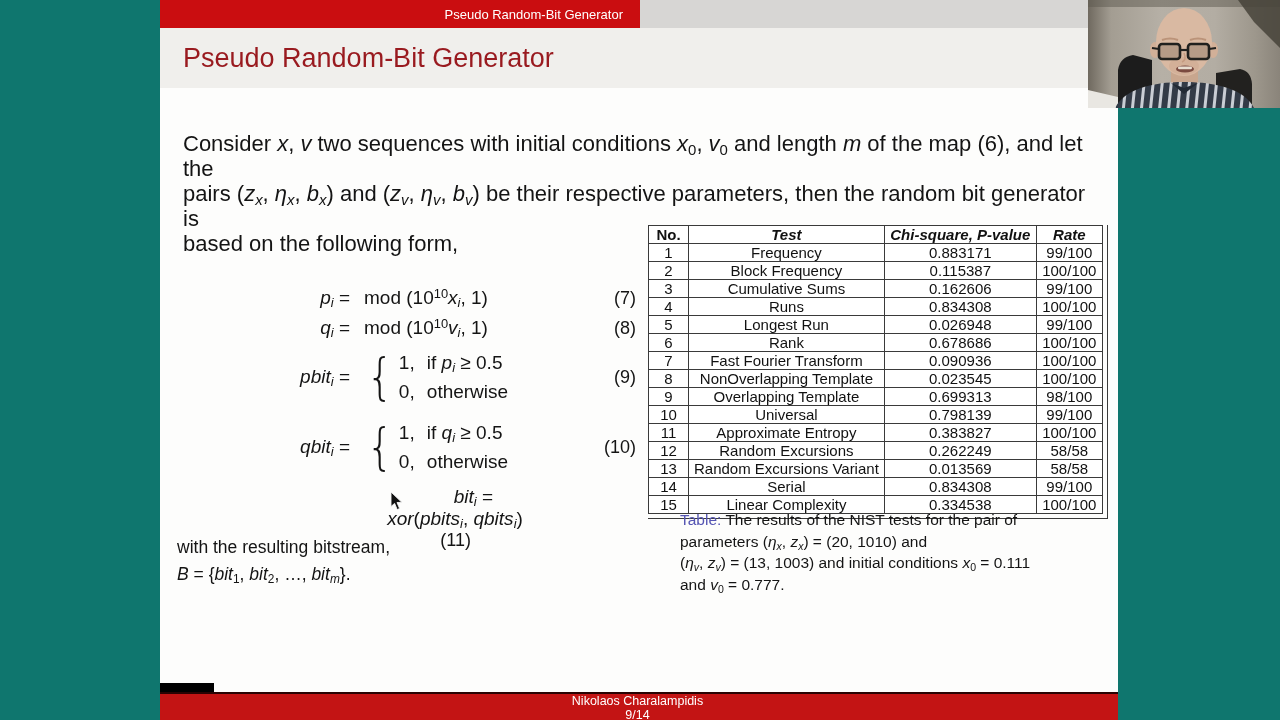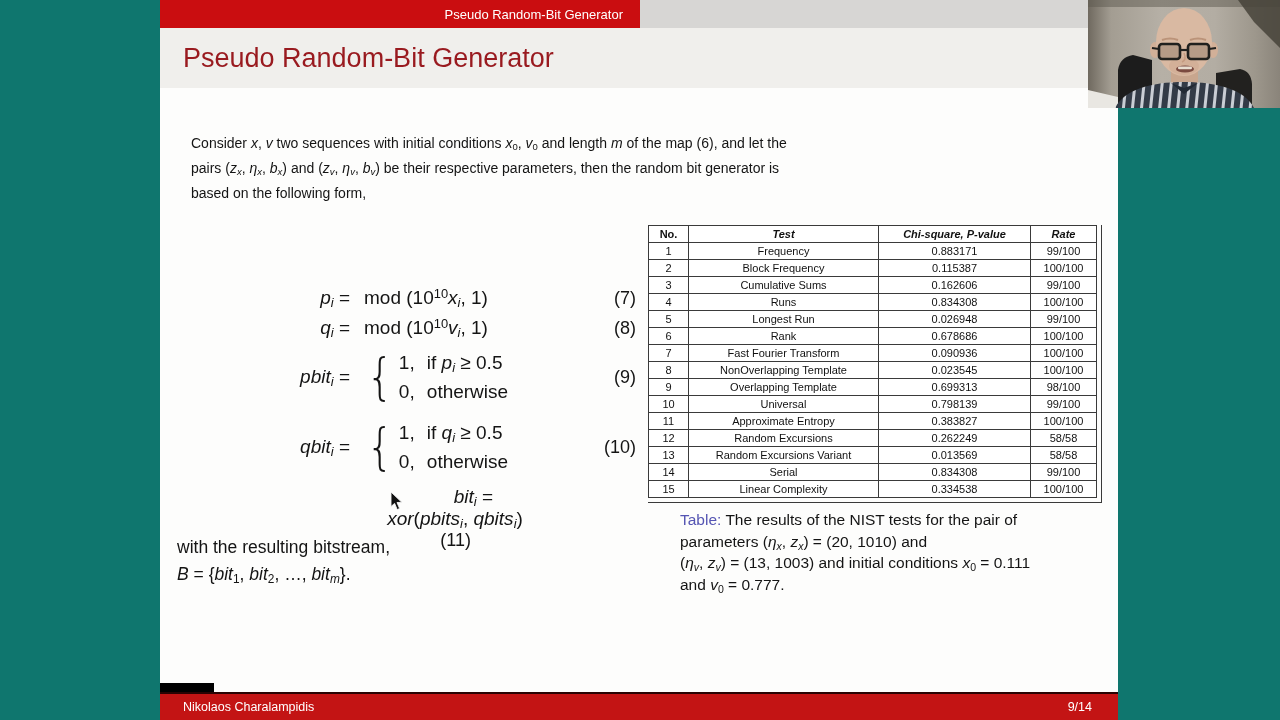--- a/index.html
+++ b/index.html
@@ -15,22 +15,22 @@
                 display:flex; align-items:center; justify-content:flex-end;
                 padding-right:17px; font-size:13px; }
   .topbar-gray { flex:1; height:100%; background:#d7d6d4; }
 
   
   .frametitle { position:absolute; left:0; top:28px; width:958px; height:60px;
                 background:#f0efec; color:#991a1f; font-size:27px;
                 display:flex; align-items:center; padding-left:23px; }
 
   
-  .intro { position:absolute; left:23px; top:131px; width:920px; font-size:14px;
-           line-height:25px; color:#141414;margin-left:8px; }
+  .intro { position:absolute; left:23px; top:131px; width:920px; font-size:22px;
+           line-height:25px; color:#141414; }
   .intro i, .eq i, .bitstream i, .caption i { font-style:italic; }
   sub { font-size:68%; vertical-align:-0.25em; line-height:0; }
   sup { font-size:68%; vertical-align:0.45em; line-height:0; }
 
   
   .equations { position:absolute; left:100px; top:283px; width:376px; color:#141414; }
   .eq { display:flex; align-items:center; font-size:19px; }
   .eq-simple { height:30px; }
   .eq-lhs { width:90px; text-align:right; flex:none; }
   .eq-rhs { margin-left:14px; flex:1; text-align:left; white-space:nowrap; }
@@ -44,37 +44,37 @@
   .case-val { width:28px; }
   .mt5 { margin-top:5px; } .mt12 { margin-top:12px; } .mt10 { margin-top:10px;flex-direction:column; }
 
   
   .bitstream { position:absolute; left:17px; top:534px; font-size:17.5px;
                line-height:27px; color:#141414; }
 
   
   .nist-wrap { position:absolute; left:488px; top:225px; padding:0 4px 4px 0;
                border-right:1px solid #3a3a3a; border-bottom:1px solid #3a3a3a; }
-  table.nist { border-collapse:collapse; font-size:11px; color:#111; background:#fff; }
+  table.nist { border-collapse:collapse; font-size:15px; color:#111; background:#fff; }
   table.nist th, table.nist td { border:1px solid #3a3a3a; height:17px; padding:0 5px;
                text-align:center; white-space:nowrap; }
   table.nist th { font-weight:bold; }
   table.nist th.it { font-style:italic; }
   .col-no { width:40px; } .col-test { width:190px; } .col-chi { width:152px; } .col-rate { width:66px; }
 
   
   .caption { position:absolute; left:488px; top:509px; width:474px; font-size:15.5px;
              line-height:21.5px; color:#141414;margin-left:32px; }
   .caption .label { color:#5555b3; }
 
   
   .footer { position:absolute; left:0; top:692px; width:958px; height:28px;
             background:#c31414; border-top:2px solid #2a0303; color:#fff;
-            display:flex; align-items:center; justify-content:space-between;
-            padding:0 26px 0 23px; font-size:12.5px; }
+            display:flex; align-items:center; justify-content:flex-start;
+            padding:0 26px 0 23px; font-size:12.5px;flex-direction:column; }
   .footer-notch { position:absolute; left:0; top:683px; width:54px; height:9px; background:#000; }
 
   
   .webcam { position:absolute; left:1088px; top:0; width:192px; height:108px; z-index:5; }
 
   
   .cursor { position:absolute; left:390px; top:492px; z-index:9; }
 </style>
 </head>
 <body>

